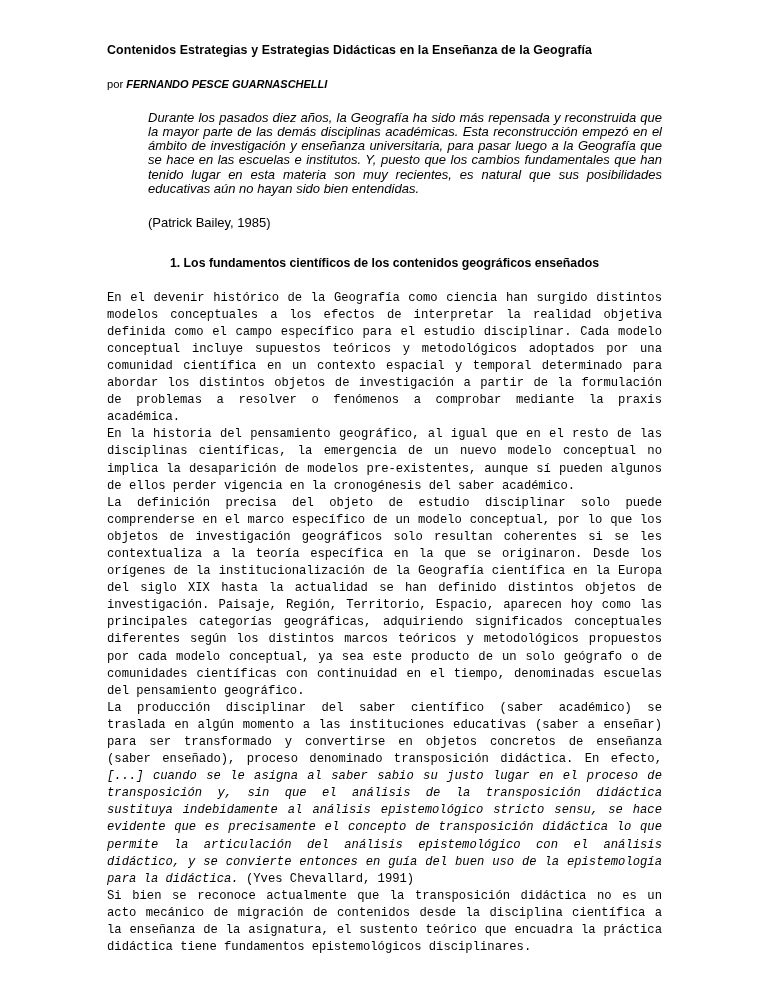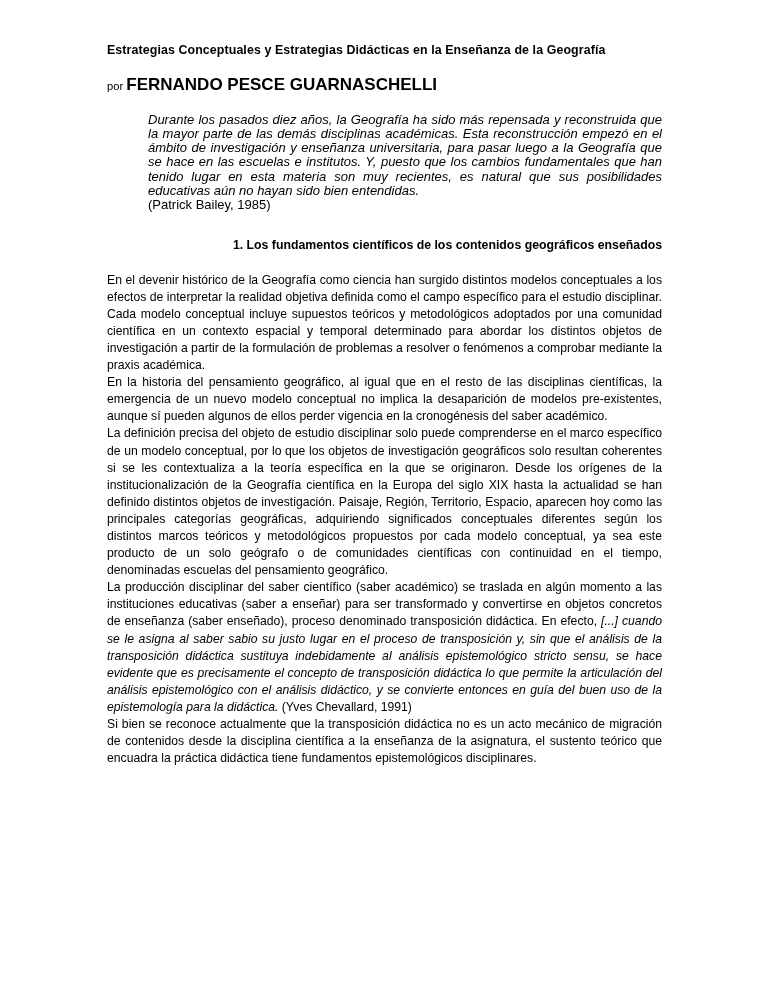--- a/index.html
+++ b/index.html
@@ -34,67 +34,70 @@
     letter-spacing: 0.1px;
   }
   .byline {
     font-size: 11.2px;
     line-height: 15px;
     margin: 18px 0 0 0;
     font-weight: normal;
   }
   .byline strong {
     font-weight: bold;
-    font-size: 17px;
+    font-size: 11px;
+    font-style: italic;
   }
   .epigraph {
     margin: 19px 0 0 41px;
     font-size: 13px;
     line-height: 14.3px;
     text-align: justify;
     text-align-last: left;
     font-style: italic;
   }
   .epigraph .attribution {
     font-style: normal;
     display: block;
     text-align: center;
+    margin-top: 20px;
   }
   .section-heading {
     font-size: 12.3px;
     font-weight: bold;
     line-height: 16px;
     margin: 24px 0 0 0;
-    text-align: right;
+    text-align: center;
   }
   .body-block {
     margin: 19px 0 0 0;
     font-size: 12.2px;
     line-height: 17.1px;
     text-align: justify;
     text-align-last: left;
   }
   .body-block p {
     margin: 0;
     text-align: justify;
     text-align-last: left;
+    font-family: Liberation Mono, monospace;
   }
   .body-block p.last-line-left {
     text-align-last: left;
   }
   .quote-italic {
     font-style: italic;
   }
 </style>
 </head>
 <body>
 
 <div class="page">
 
-  <h1 class="doc-title">Estrategias Conceptuales y Estrategias Didácticas en la Enseñanza de la Geografía</h1>
+  <h1 class="doc-title">Contenidos Estrategias y Estrategias Didácticas en la Enseñanza de la Geografía</h1>
 
   <div class="byline">
     <span>por </span><strong>FERNANDO PESCE GUARNASCHELLI</strong>
   </div>
 
   <div class="epigraph">
     <span>Durante los pasados diez años, la Geografía ha sido más repensada y reconstruida que la mayor parte de las demás disciplinas académicas. Esta reconstrucción empezó en el ámbito de investigación y enseñanza universitaria, para pasar luego a la Geografía que se hace en las escuelas e institutos. Y, puesto que los cambios fundamentales que han tenido lugar en esta materia son muy recientes, es natural que sus posibilidades educativas aún no hayan sido bien entendidas.</span>
     <span class="attribution">(Patrick Bailey, 1985)</span>
   </div>
 

